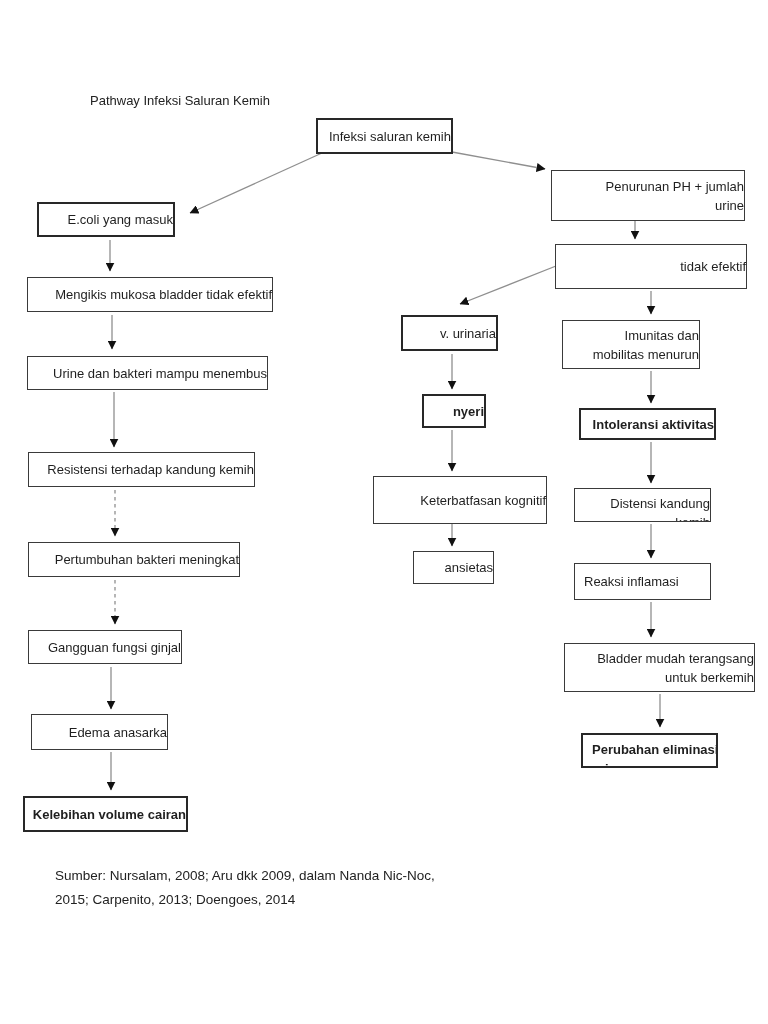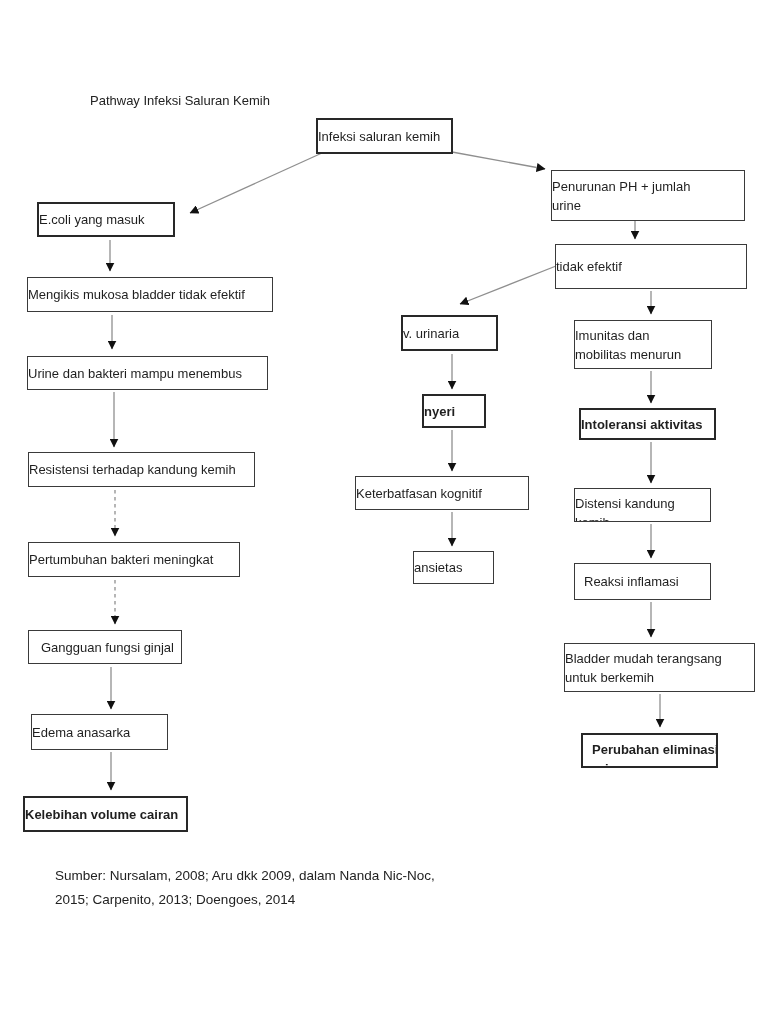--- a/index.html
+++ b/index.html
@@ -4,21 +4,21 @@
 <style>
   html,body{margin:0;padding:0;background:#ffffff;}
   #page{
     position:relative;width:768px;height:1024px;background:#ffffff;overflow:hidden;
     font-family:"Liberation Sans",sans-serif;color:#1f1f1f;
   }
   #arrows{position:absolute;left:0;top:0;width:768px;height:1024px;}
   .node{
     position:absolute;box-sizing:border-box;background:#ffffff;
     border:1.5px solid #3a3a3a;
-    display:flex;flex-direction:column;justify-content:center;align-items:flex-start;
+    display:flex;flex-direction:column;justify-content:center;align-items:flex-end;
     font-size:13px;line-height:19px;text-align:center;
   }
   .node.thick{border-width:2.2px;border-color:#282828;}
   .node.bold{font-weight:bold;}
   .node.clip{overflow:hidden;justify-content:flex-start;padding-top:5px;}
   .node.left{align-items:flex-start;padding-left:9px;text-align:left;}
   .line{white-space:nowrap;}
   #page-title{position:absolute;left:90px;top:93px;font-size:13px;color:#222;}
   #footer{position:absolute;left:55px;top:864px;font-size:13.5px;line-height:24px;color:#222;}
 </style>
@@ -69,37 +69,37 @@
       </div>
       <div class="node" style="left: 555px; top: 244px; width: 192px; height: 45px;">
         <div class="line">tidak efektif</div>
       </div>
       <div class="node" style="left: 27px; top: 277px; width: 246px; height: 35px;">
         <div class="line">Mengikis mukosa bladder tidak efektif</div>
       </div>
       <div class="node thick" style="left: 401px; top: 315px; width: 97px; height: 36px;">
         <div class="line">v. urinaria</div>
       </div>
-      <div class="node" style="left: 574px; top: 320px; width: 138px; height: 49px;">
+      <div class="node" style="left: 562px; top: 320px; width: 138px; height: 49px;">
         <div class="line">Imunitas dan</div>
         <div class="line">mobilitas menurun</div>
       </div>
       <div class="node" style="left: 27px; top: 356px; width: 241px; height: 34px;">
         <div class="line">Urine dan bakteri mampu menembus</div>
       </div>
       <div class="node thick bold" style="left: 422px; top: 394px; width: 64px; height: 34px;">
         <div class="line">nyeri</div>
       </div>
       <div class="node thick bold" style="left: 579px; top: 408px; width: 137px; height: 32px;">
         <div class="line">Intoleransi aktivitas</div>
       </div>
       <div class="node" style="left: 28px; top: 452px; width: 227px; height: 35px;">
         <div class="line">Resistensi terhadap kandung kemih</div>
       </div>
-      <div class="node" style="left: 355px; top: 476px; width: 174px; height: 34px;">
+      <div class="node" style="left: 373px; top: 476px; width: 174px; height: 48px;">
         <div class="line">Keterbatfasan kognitif</div>
       </div>
       <div class="node clip" style="left: 574px; top: 488px; width: 137px; height: 34px;">
         <div class="line">Distensi kandung</div>
         <div class="line">kemih</div>
       </div>
       <div class="node" style="left: 28px; top: 542px; width: 212px; height: 35px;">
         <div class="line">Pertumbuhan bakteri  meningkat</div>
       </div>
       <div class="node" style="left: 413px; top: 551px; width: 81px; height: 33px;">

